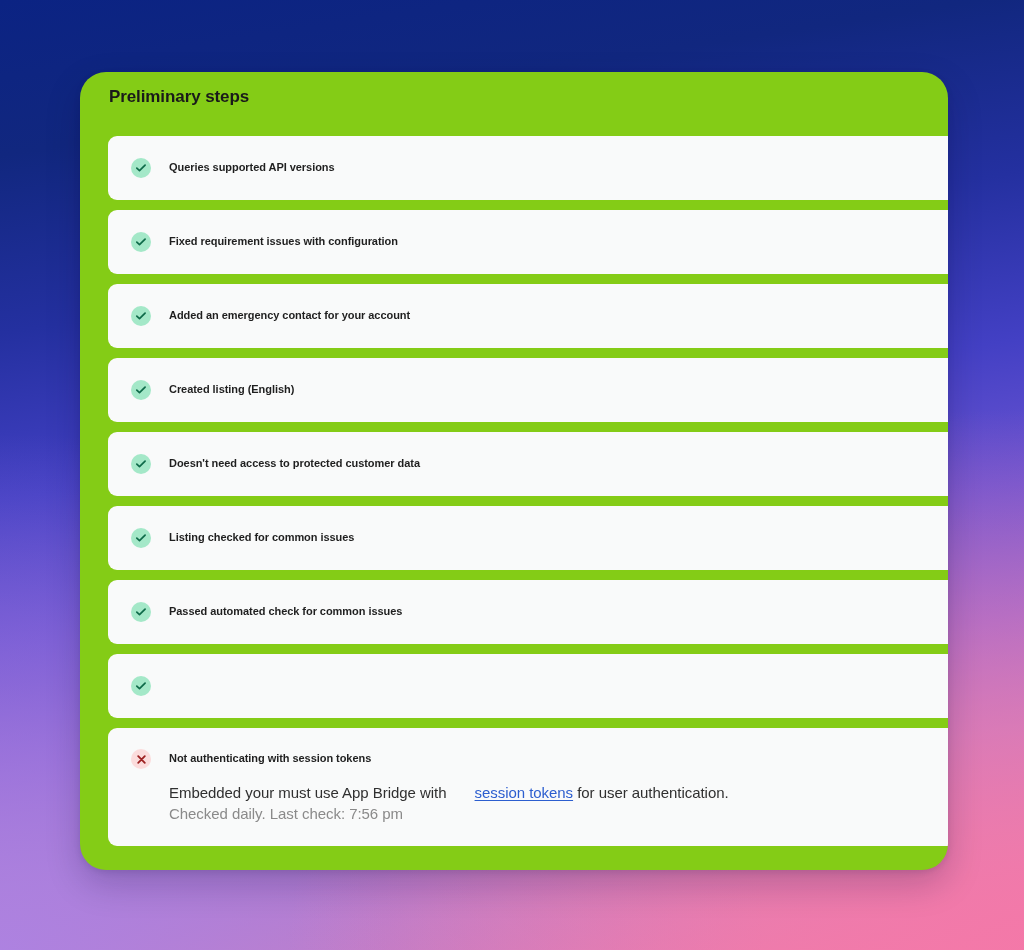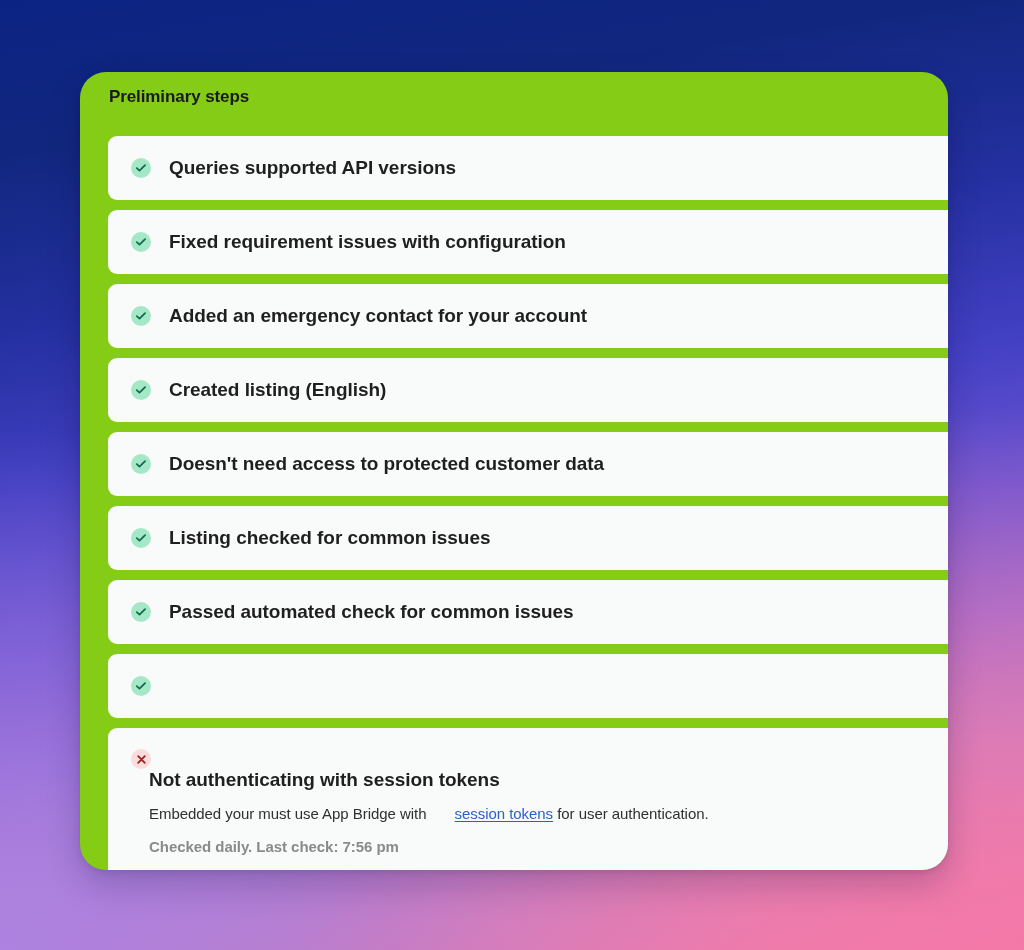--- a/index.html
+++ b/index.html
@@ -76,21 +76,20 @@
     display: flex;
     align-items: flex-start;
     padding: 21px 0 21px 23px;
   }
 
   .row.row-last {
     min-height: 118px;
     padding-top: 20px;
     padding-bottom: 22px;
     margin-bottom: 0;
-    flex-direction: column;
   }
 
   .badge {
     flex: 0 0 auto;
     width: 20px;
     height: 20px;
     border-radius: 50%;
     display: flex;
     align-items: center;
     justify-content: center;
@@ -101,21 +100,21 @@
   .badge.critical { background: #fbdcdc; }
 
   .badge svg { display: block; }
 
   .row-body {
     margin-left: 18px;
     padding-top: 0px;
   }
 
   .row-label {
-    font-size: 19px;
+    font-size: 11px;
     font-weight: 700;
     color: #1f1f1f;
     line-height: 21px;
     letter-spacing: -0.05px;
   }
 
   .row-desc {
     font-size: 15px;
     font-weight: 400;
     color: #303030;
@@ -126,24 +125,24 @@
 
   .row-desc a {
     color: #2c5ecf;
     text-decoration: underline;
     text-underline-offset: 2px;
     margin-left: 24px;
   }
 
   .row-meta {
     font-size: 15px;
-    font-weight: 700;
+    font-weight: 400;
     color: #8a8a8a;
     line-height: 21px;
-    margin-top: 12px;
+    margin-top: 0;
     letter-spacing: -0.05px;
   }
 </style>
 </head>
 <body>
 
 <div class="stage">
 
   <div class="card">
 

